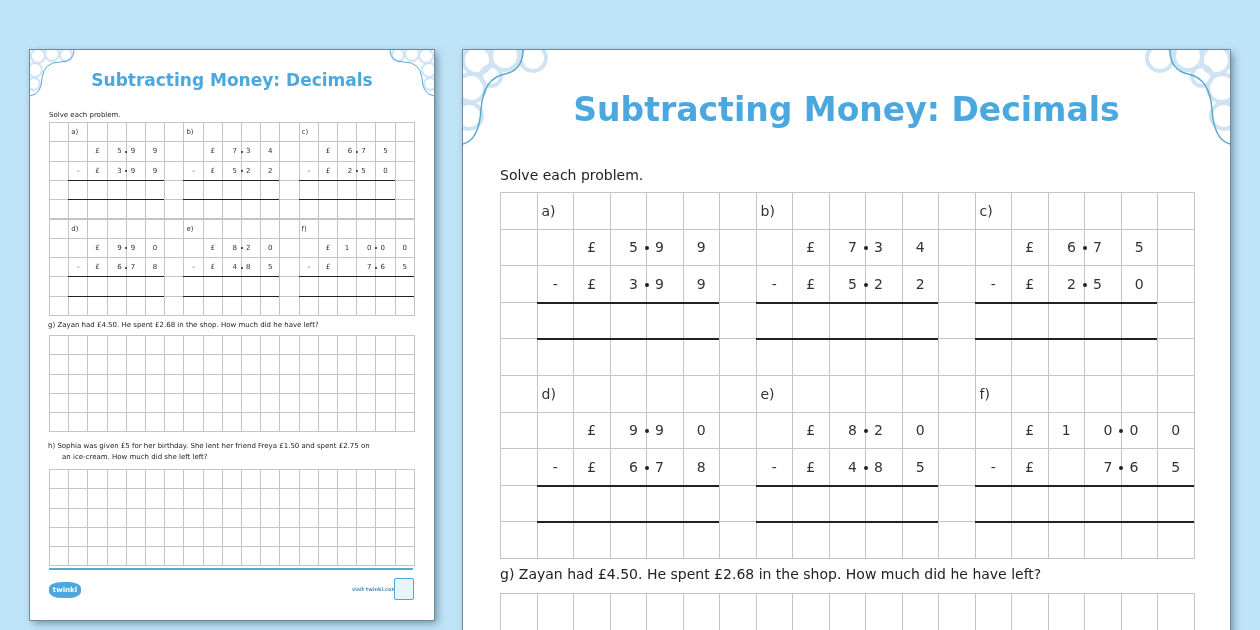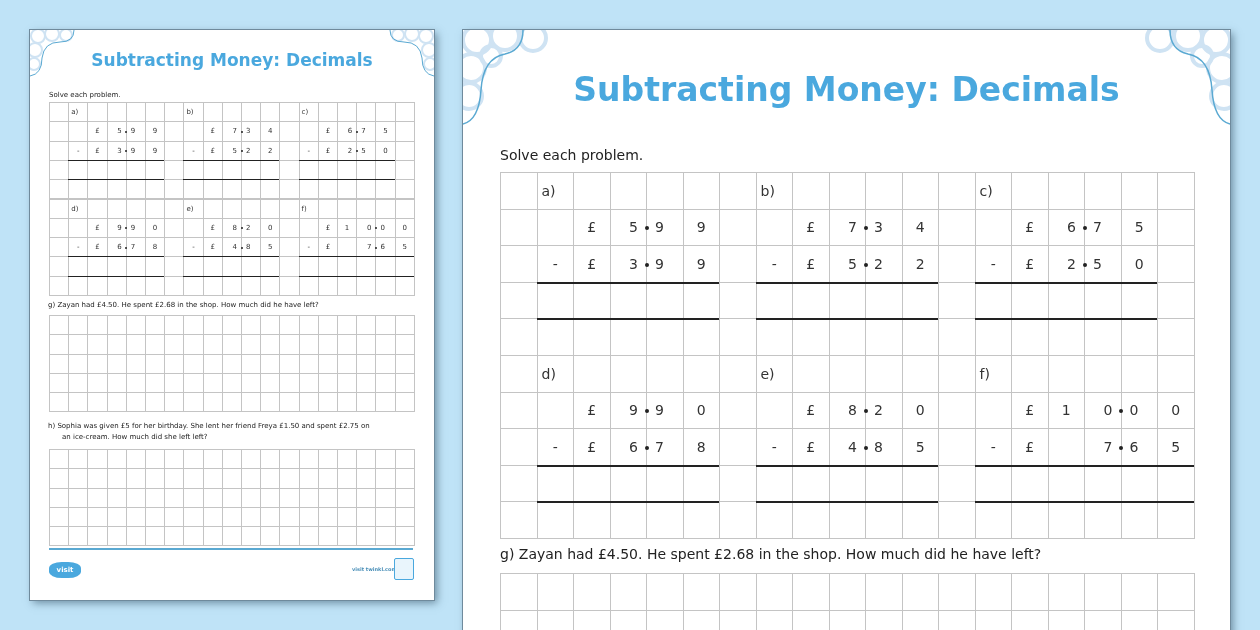--- a/index.html
+++ b/index.html
@@ -6,20 +6,21 @@
   body {
     width:1260px; height:630px; overflow:hidden;
     background:#bfe3f7;
     position:relative;
     font-family:"DejaVu Sans", sans-serif;
   }
   .page {
     position:absolute; background:#fff;
     box-shadow: 0 0 0 1px #6f8a9c, 3px 3px 8px rgba(40,70,90,0.55);
     overflow:hidden;
+    margin-top:20px;
   }
   .corner { position:absolute; }
   .title {
     position:absolute; left:0; right:0; text-align:center;
     color:#4aa8de; font-weight:bold;
     font-family:"DejaVu Sans", sans-serif;
   }
   .instr, .question { position:absolute; color:#222; font-family:"DejaVu Sans", sans-serif; }
   .grid { position:absolute; }
   .cell {
@@ -471,21 +472,21 @@
       <div class="cell" id="grid-left-h-r4c11" style="left: 211.2px; top: 77.2px; width: 20.2px; height: 20.3px; border: 1px solid rgb(196, 196, 196); font-size: 7px;"></div>
       <div class="cell" id="grid-left-h-r4c12" style="left: 230.4px; top: 77.2px; width: 20.2px; height: 20.3px; border: 1px solid rgb(196, 196, 196); font-size: 7px;"></div>
       <div class="cell" id="grid-left-h-r4c13" style="left: 249.6px; top: 77.2px; width: 20.2px; height: 20.3px; border: 1px solid rgb(196, 196, 196); font-size: 7px;"></div>
       <div class="cell" id="grid-left-h-r4c14" style="left: 268.8px; top: 77.2px; width: 20.2px; height: 20.3px; border: 1px solid rgb(196, 196, 196); font-size: 7px;"></div>
       <div class="cell" id="grid-left-h-r4c15" style="left: 288px; top: 77.2px; width: 20.2px; height: 20.3px; border: 1px solid rgb(196, 196, 196); font-size: 7px;"></div>
       <div class="cell" id="grid-left-h-r4c16" style="left: 307.2px; top: 77.2px; width: 20.2px; height: 20.3px; border: 1px solid rgb(196, 196, 196); font-size: 7px;"></div>
       <div class="cell" id="grid-left-h-r4c17" style="left: 326.4px; top: 77.2px; width: 20.2px; height: 20.3px; border: 1px solid rgb(196, 196, 196); font-size: 7px;"></div>
       <div class="cell" id="grid-left-h-r4c18" style="left: 345.6px; top: 77.2px; width: 20.2px; height: 20.3px; border: 1px solid rgb(196, 196, 196); font-size: 7px;"></div>
     </div>
   <div class="footer-line" style="left:19px; top:518px; width:364px; height:2px;"></div>
-  <div class="logo" style="left:19px; top:532px; width:32px; height:16px; font-size:7px;">visit</div>
+  <div class="logo" style="left:19px; top:532px; width:32px; height:16px; font-size:7px;">twinkl</div>
   <div class="visit" style="left:322px; top:536px; font-size:5px;">visit twinkl.com</div>
   <div class="badge" style="left:364px; top:528px; width:18px; height:20px;"></div>
 </div>
 
 <div class="page" id="page-right" style="left:463px; top:30px; width:767px; height:620px;">
   <svg class="corner" style="left:0;top:0" width="100" height="98" viewBox="0 0 100 98">
     <g fill="none" stroke="#cfe3f3" stroke-width="4">
       <circle cx="14" cy="10" r="14"></circle>
         <circle cx="42" cy="6" r="14"></circle>
         <circle cx="70" cy="8" r="13"></circle>

